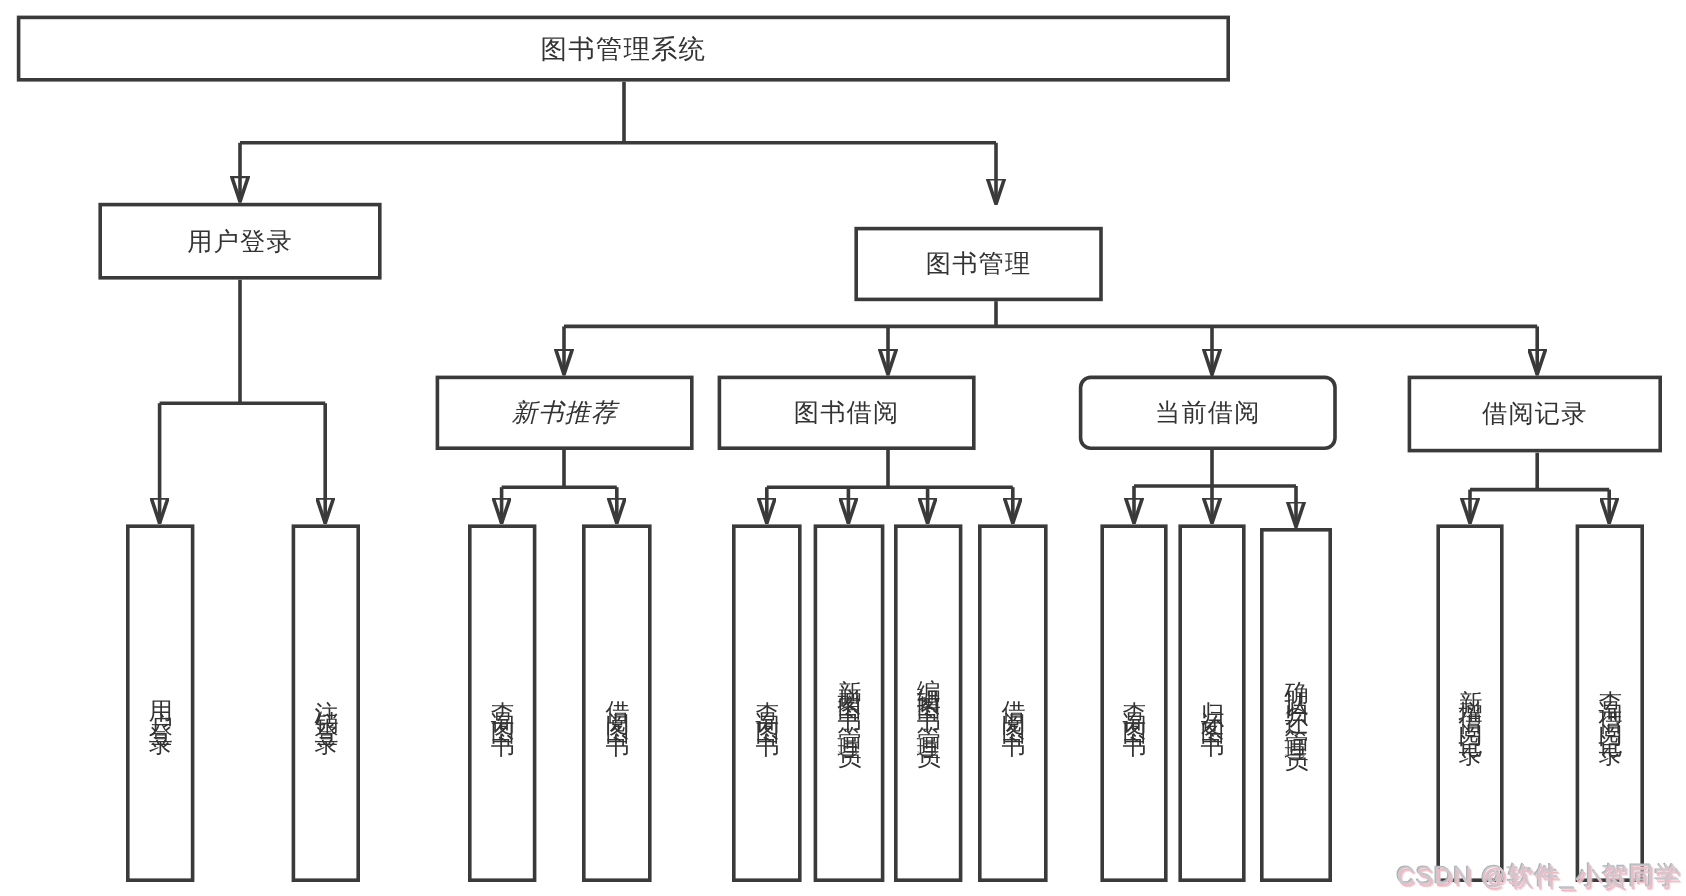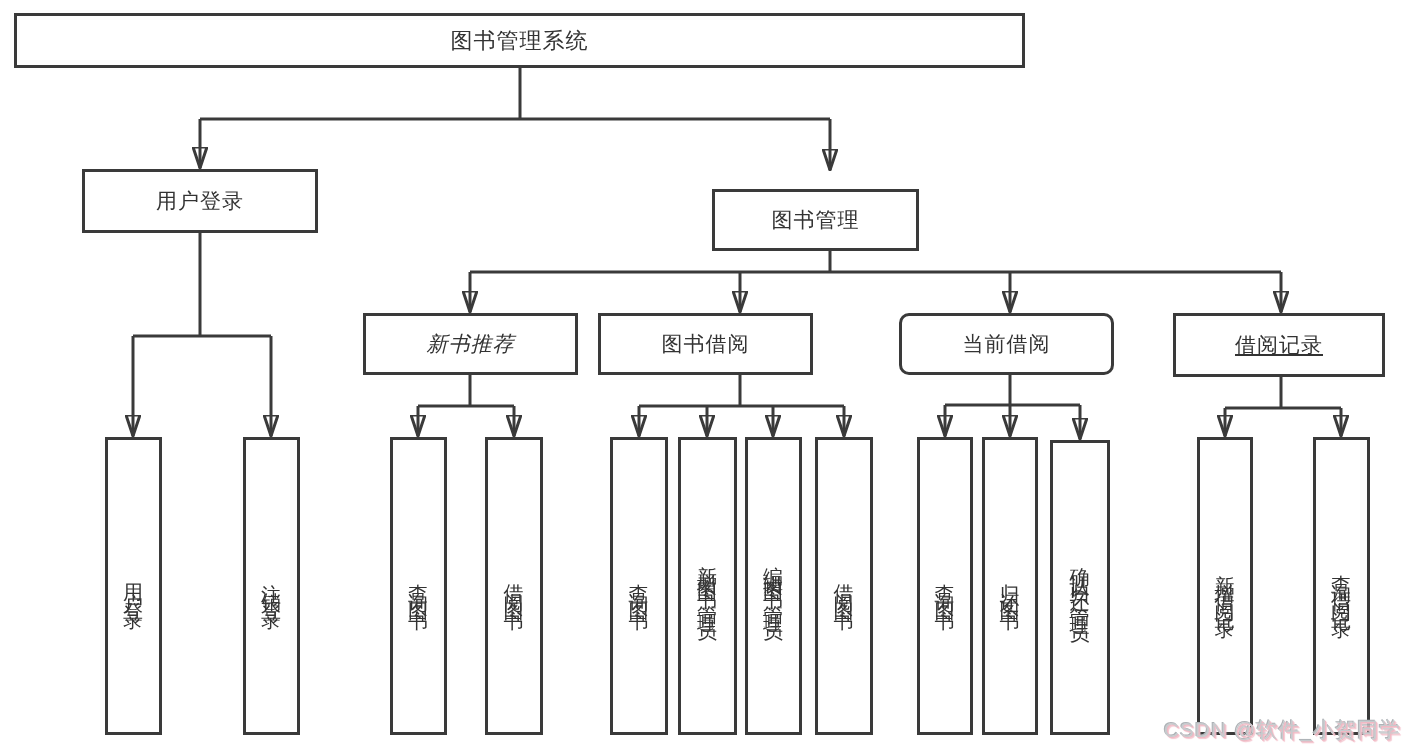--- a/index.html
+++ b/index.html
@@ -50,21 +50,21 @@
     line-height: 1;
   }
   .vbox.long { letter-spacing: 8px; }
   
   .b-root            { left: 14px;   top: 13px;  width: 1011px; height: 55px; }
   .b-user-login      { left: 82px;   top: 169px; width: 236px;  height: 64px; }
   .b-book-mgmt       { left: 712px;  top: 171px; width: 207px;  height: 62px; margin-top: 18px; }
   .b-new-book        { left: 363px;  top: 313px; width: 215px;  height: 62px; font-style: italic; }
   .b-book-borrow     { left: 598px;  top: 313px; width: 215px;  height: 62px; }
   .b-current-borrow  { left: 899px;  top: 313px; width: 215px;  height: 62px; border-radius: 10px; }
-  .b-borrow-records  { left: 1173px; top: 313px; width: 212px;  height: 64px; text-decoration: underline; }
+  .b-borrow-records  { left: 1173px; top: 313px; width: 212px;  height: 64px; }
   
   .b-a1 { left: 105px;  top: 437px; width: 57px; height: 298px; }
   .b-a2 { left: 243px;  top: 437px; width: 57px; height: 298px; }
   .b-b1 { left: 390px;  top: 437px; width: 57px; height: 298px; }
   .b-b2 { left: 485px;  top: 437px; width: 58px; height: 298px; }
   .b-c1 { left: 610px;  top: 437px; width: 58px; height: 298px; }
   .b-c2 { left: 678px;  top: 437px; width: 59px; height: 298px; }
   .b-c3 { left: 745px;  top: 437px; width: 57px; height: 298px; }
   .b-c4 { left: 815px;  top: 437px; width: 58px; height: 298px; }
   .b-d1 { left: 917px;  top: 437px; width: 56px; height: 298px; }

